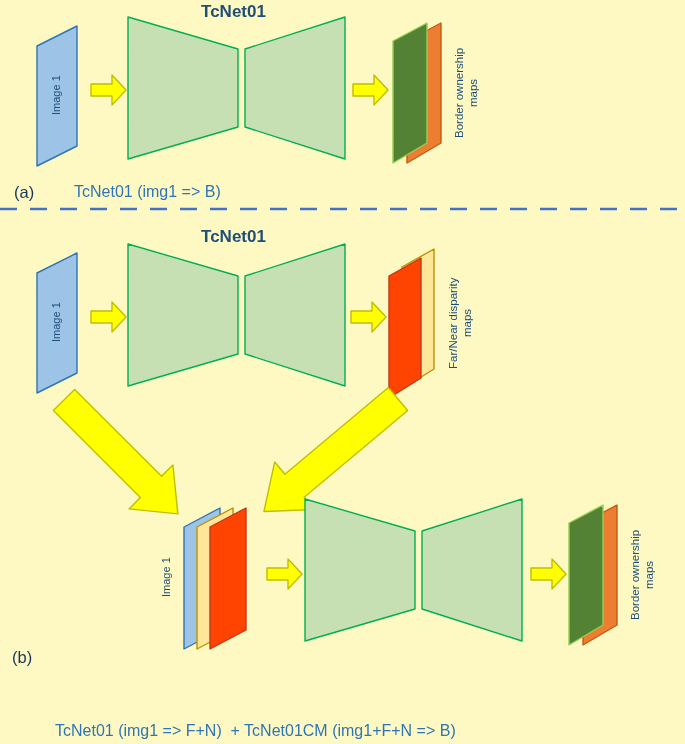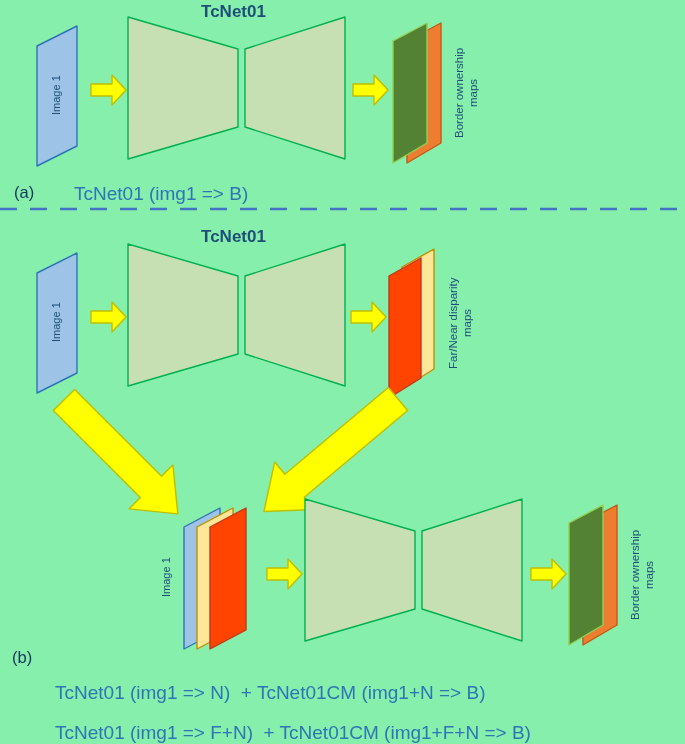--- a/index.html
+++ b/index.html
@@ -1,37 +1,37 @@
 <!DOCTYPE html>
 <html><head>
 <meta charset="utf-8">
 <style>
   html,body{margin:0;padding:0;background:#fff;}
   .canvas{
-    position:relative;width:685px;height:744px;background:#86efac;
+    position:relative;width:685px;height:744px;background:#fef9c3;
     font-family:"Liberation Sans",sans-serif;overflow:hidden;
   }
   .abs{position:absolute;}
   svg{overflow:visible;display:block;}
   polygon{stroke-width:1.4;stroke-linejoin:round;}
   .s-blue{stroke:#2E75B6;}
   .s-green{stroke:#00B050;}
   .s-yellow{stroke:#BFBF00;}
   .s-dkgreen{stroke:#92D050;}
   .s-orange{stroke:#C55A11;}
   .s-tan{stroke:#BF9000;}
   .s-red{stroke:#C0391B;}
   .divider-line{stroke:#4472C4;stroke-width:2.6;}
   .vtext{
     writing-mode:vertical-rl;transform:rotate(180deg);
     text-align:center;color:#1F4E79;font-size:11.5px;line-height:1.25;
   }
   .net-title{font-size:17px;font-weight:700;color:#1F4E79;text-align:center;}
   .tag{font-size:16.5px;color:#17365D;}
-  .caption{font-size:19px;color:#2E75B6;white-space:pre;}
+  .caption{font-size:16px;color:#2E75B6;white-space:pre;}
 </style>
 </head>
 <body>
 
 <div class="canvas">
 
   <div class="abs net-title" style="left:125px;top:2px;width:217px;">TcNet01</div>
 
   <svg class="abs" style="left:36px;top:24px;" width="46" height="144">
     <polygon class="s-blue" points="1,22 41,2 41,122 1,142" fill="#9DC3E6"></polygon>
@@ -128,16 +128,15 @@
     <polygon class="s-yellow" points="1,12 22,12 22,3 36,18 22,33 22,24 1,24" fill="#FFFF00"></polygon>
   </svg>
 
   <svg class="abs" style="left:568px;top:502px;" width="64" height="146">
     <polygon class="s-orange" points="15,21 49,3 49,123 15,143" fill="#ED7D31"></polygon>
     <polygon class="s-dkgreen" points="1,21 35,3 35,123 1,143" fill="#548235"></polygon>
   </svg>
   <div class="abs vtext" style="left:628px;top:519px;width:30px;height:112px;">Border ownership maps</div>
 
   <div class="abs tag" style="left:12px;top:648px;">(b)</div>
-  <div class="abs caption" style="left:55px;top:682px;">TcNet01 (img1 =&gt; N)  + TcNet01CM (img1+N =&gt; B)</div>
   <div class="abs caption" style="left:55px;top:712px;margin-top:10px;">TcNet01 (img1 =&gt; F+N)  + TcNet01CM (img1+F+N =&gt; B)</div>
 
 </div>
 
 </body></html>

